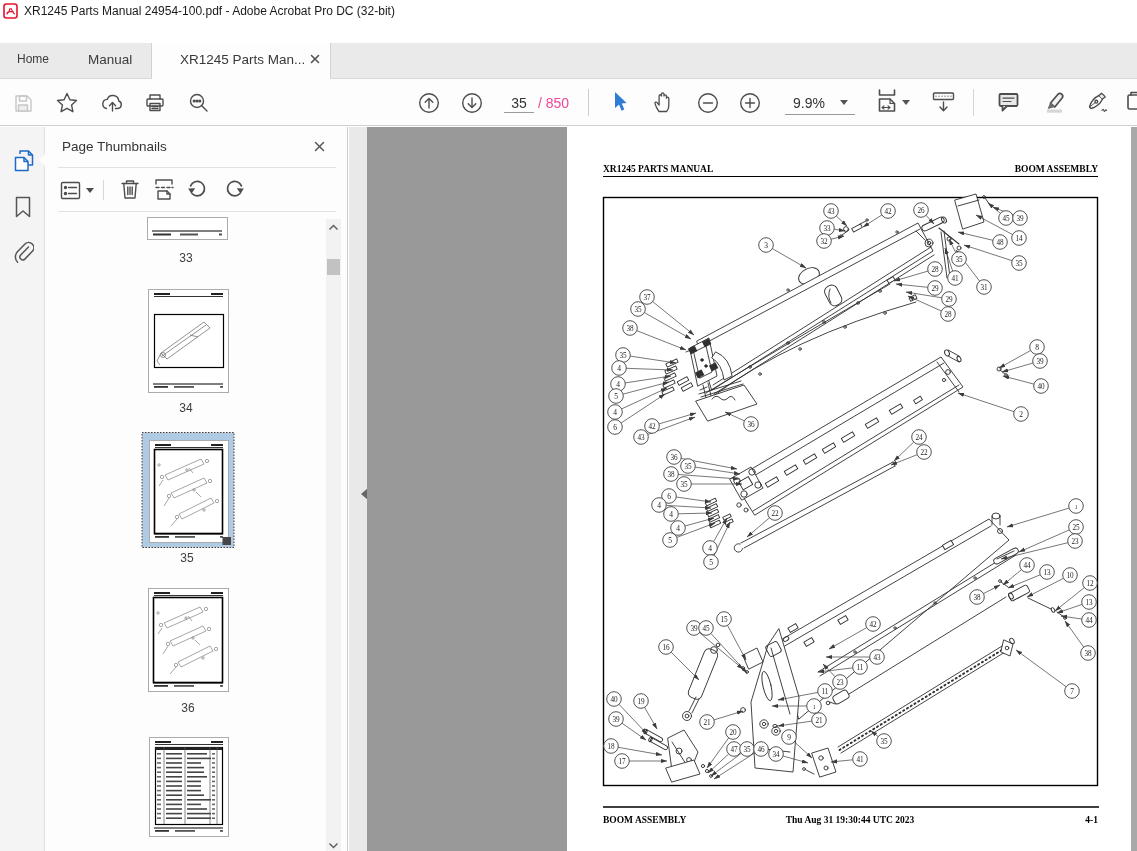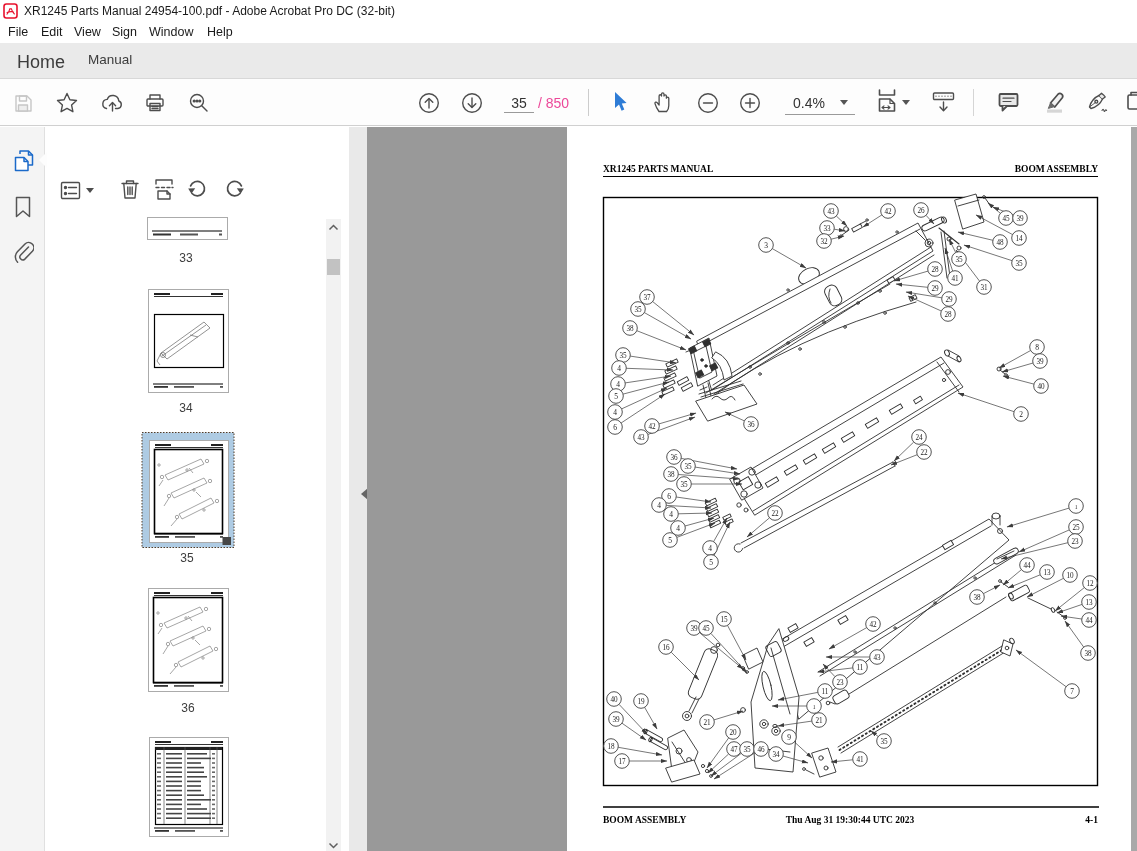--- a/index.html
+++ b/index.html
@@ -11,32 +11,31 @@
 <div id="app">
 
 <div class="abs" style="left:0;top:0;width:1137px;height:22px;background:#fff">
   <svg class="abs" style="left:3px;top:3px" width="15" height="16" viewBox="0 0 15 16">
     <rect x="1" y="1" width="13" height="14" rx="2.4" fill="#fff" stroke="#e8112d" stroke-width="1.6"></rect>
     <path d="M4,11.2 c1.2,-1.2 2.3,-3.2 2.8,-5.3 l1.6,0 c0.6,2.1 1.7,4 3,5.1 m-7.4,-1.6 c2.4,-0.9 4.9,-1 6.6,-0.4" fill="none" stroke="#e8112d" stroke-width="1.1" stroke-linecap="round"></path>
   </svg>
   <span class="abs" style="left:24px;top:4px;font-size:12px;color:#1a1a1a">XR1245 Parts Manual 24954-100.pdf - Adobe Acrobat Pro DC (32-bit)</span>
 </div>
 
-<div class="abs" style="left:0;top:22px;width:1137px;height:21px;background:#fff;font-size:12.5px;color:#1a1a1a">
-  <span class="abs" style="left:8px;top:3px">File</span>
-  <span class="abs" style="left:41px;top:3px">Edit</span>
-  <span class="abs" style="left:74px;top:3px">View</span>
-  <span class="abs" style="left:112px;top:3px">Sign</span>
-  <span class="abs" style="left:149px;top:3px">Window</span>
-  <span class="abs" style="left:207px;top:3px">Help</span>
-</div>
 
 <div class="abs" style="left:0;top:43px;width:1137px;height:36px;background:#eaeaea;border-bottom:1px solid #d8d8d8">
-  <span class="abs" style="left:17px;top:9px;font-size:18px;color:#3c3c3c">Home</span>
+  <span class="abs" style="left:17px;top:9px;font-size:12px;color:#3c3c3c">Home</span>
   <span class="abs" style="left:88px;top:9px;font-size:13.5px;color:#3c3c3c">Manual</span>
+  <div class="abs" style="left:151px;top:0;width:180px;height:36px;background:#fdfdfd;border-left:1px solid #d2d2d2;border-right:1px solid #d2d2d2">
+    <span class="abs" style="left:28px;top:9px;font-size:13.5px;color:#383838;white-space:nowrap">XR1245 Parts Man...</span>
+    <svg class="abs" style="left:157px;top:10px" width="12" height="12" viewBox="0 0 12 12" stroke="#555" stroke-width="1.6" stroke-linecap="round">
+          <line x1="2.5" y1="2.5" x2="9.5" y2="9.5"></line>
+          <line x1="9.5" y1="2.5" x2="2.5" y2="9.5"></line>
+        </svg>
+  </div>
 </div>
 
 <div class="abs" style="left:0;top:79px;width:1137px;height:47px;background:#fdfdfd;border-bottom:1px solid #d0d0d0">
 </div>
 <svg style="position:absolute;left:14px;top:94px" width="19" height="19" viewBox="0 0 19 19" fill="none" stroke="#4d4d4d" stroke-width="1.4" stroke-linecap="round" stroke-linejoin="round">
       <g stroke="#c6c6c6">
         <path d="M2,2 h11 l4,4 v11 h-15 z"></path>
         <rect x="5.5" y="2" width="7" height="5"></rect>
         <rect x="4.5" y="11" width="9" height="6" fill="#eee"></rect>
       </g>
@@ -126,41 +125,51 @@
       <path d="M15,20.5 q1.2,-2.6 1.9,0 q0.5,1.7 1.3,0 q0.7,-1.5 1.4,0" stroke-width="1.1"></path>
     </svg>
     <svg style="position:absolute;left:1126px;top:91px" width="11" height="23" viewBox="0 0 11 23" fill="none" stroke="#4d4d4d" stroke-width="1.4" stroke-linecap="round" stroke-linejoin="round">
       <rect x="2" y="4" width="14" height="14" rx="1.5" stroke-width="1.6"></rect>
       <path d="M5,4 v-2.5 h8" stroke-width="1.6"></path>
     </svg>
 <span class="abs" style="left:505px;top:95px;width:28px;text-align:center;font-size:14px;color:#333">35</span>
 <div class="abs" style="left:504px;top:112px;width:30px;border-bottom:1px solid #9a9a9a"></div>
 <span class="abs" style="left:538px;top:95px;font-size:14px;color:#ec4899">/ 850</span>
 <div class="abs" style="left:588px;top:89px;width:1px;height:27px;background:#ccc"></div>
-<span class="abs" style="left:793px;top:95px;font-size:14px;color:#333">0.4%</span>
+<span class="abs" style="left:793px;top:95px;font-size:14px;color:#333">9.9%</span>
 <div class="abs" style="left:785px;top:114px;width:70px;border-bottom:1px solid #9a9a9a"></div>
 <div class="abs" style="left:840px;top:100px;width:0;height:0;border:4.5px solid transparent;border-top:5.5px solid #555"></div>
 <div class="abs" style="left:902px;top:100px;width:0;height:0;border:4.5px solid transparent;border-top:5.5px solid #555"></div>
 <div class="abs" style="left:973px;top:89px;width:1px;height:27px;background:#d5d5d5"></div>
 
 <div class="abs" style="left:0;top:127px;width:45px;height:724px;background:#f4f4f4;border-right:1px solid #e0e0e0"></div>
 <svg style="position:absolute;left:13px;top:149px" width="22" height="23" viewBox="0 0 22 23" fill="none" stroke="#1b6ac9" stroke-width="1.5" stroke-linejoin="round">
       <path d="M7,5 V2 h8.5 l4,4 V16 h-5"></path>
       <path d="M15.5,2 v4 h4"></path>
       <path d="M2.5,8.5 h8.5 l4,4 v9 H2.5 z" fill="#fff"></path>
       <path d="M11,8.5 v4 h4"></path>
     </svg>
     <svg style="position:absolute;left:14px;top:196px" width="18" height="22" viewBox="0 0 18 22" fill="none" stroke="#555" stroke-width="1.5" stroke-linejoin="round">
       <path d="M2.5,1.5 h13 v19 l-6.5,-5.5 -6.5,5.5 z"></path>
     </svg>
     <svg style="position:absolute;left:12px;top:240px" width="22" height="24" viewBox="0 0 22 24" fill="none" stroke="#555" stroke-width="1.5" stroke-linecap="round">
       <path d="M16.5,7 l-7.8,8 a2.9,2.9 0 0,0 4.1,4.1 l7.6,-7.8 a5.2,5.2 0 0,0 -7.4,-7.3 l-7.6,7.8 a7.4,7.4 0 0,0 0.2,10.4"></path>
     </svg>
 <div class="abs" style="left:31px;top:152px;width:0;height:0;border:8px solid transparent;border-right:8px solid #fdfdfd"></div>
 
+<div class="abs" style="left:45px;top:127px;width:303px;height:724px;background:#fdfdfd;border-right:1px solid #ccc">
+  <span class="abs" style="left:17px;top:12px;font-size:13.5px;color:#333">Page Thumbnails</span>
+  <svg class="abs" style="left:268px;top:13px" width="13" height="13" viewBox="0 0 13 13" stroke="#555" stroke-width="1.5" stroke-linecap="round">
+        <line x1="2.5" y1="2.5" x2="10.5" y2="10.5"></line>
+        <line x1="10.5" y1="2.5" x2="2.5" y2="10.5"></line>
+      </svg>
+  <div class="abs" style="left:13px;top:40px;width:278px;border-bottom:1px solid #e2e2e2"></div>
+  <div class="abs" style="left:58px;top:53px;width:1px;height:20px;background:#d8d8d8"></div>
+  <div class="abs" style="left:13px;top:83.5px;width:278px;border-bottom:1px solid #e2e2e2"></div>
+</div>
 <svg style="position:absolute;left:60px;top:179px" width="24" height="24" viewBox="0 0 24 24" fill="none" stroke="#4d4d4d" stroke-width="1.4" stroke-linecap="round" stroke-linejoin="round">
       <rect x="1.5" y="3.5" width="18" height="16" rx="1.2"></rect>
       <circle cx="5.5" cy="8.5" r="1" fill="#4d4d4d"></circle>
       <line x1="8.5" y1="8.5" x2="16.5" y2="8.5"></line>
       <circle cx="5.5" cy="14.5" r="1" fill="#4d4d4d"></circle>
       <line x1="8.5" y1="14.5" x2="16.5" y2="14.5"></line>
     </svg>
     <div style="position:absolute;left:86px;top:188px;width:0;height:0;border:4px solid transparent;border-top:5px solid #4d4d4d"></div>
     <svg style="position:absolute;left:119px;top:178px" width="24" height="25" viewBox="0 0 24 25" fill="none" stroke="#4d4d4d" stroke-width="1.4" stroke-linecap="round" stroke-linejoin="round">
       <path d="M3,5.5 h16"></path>

